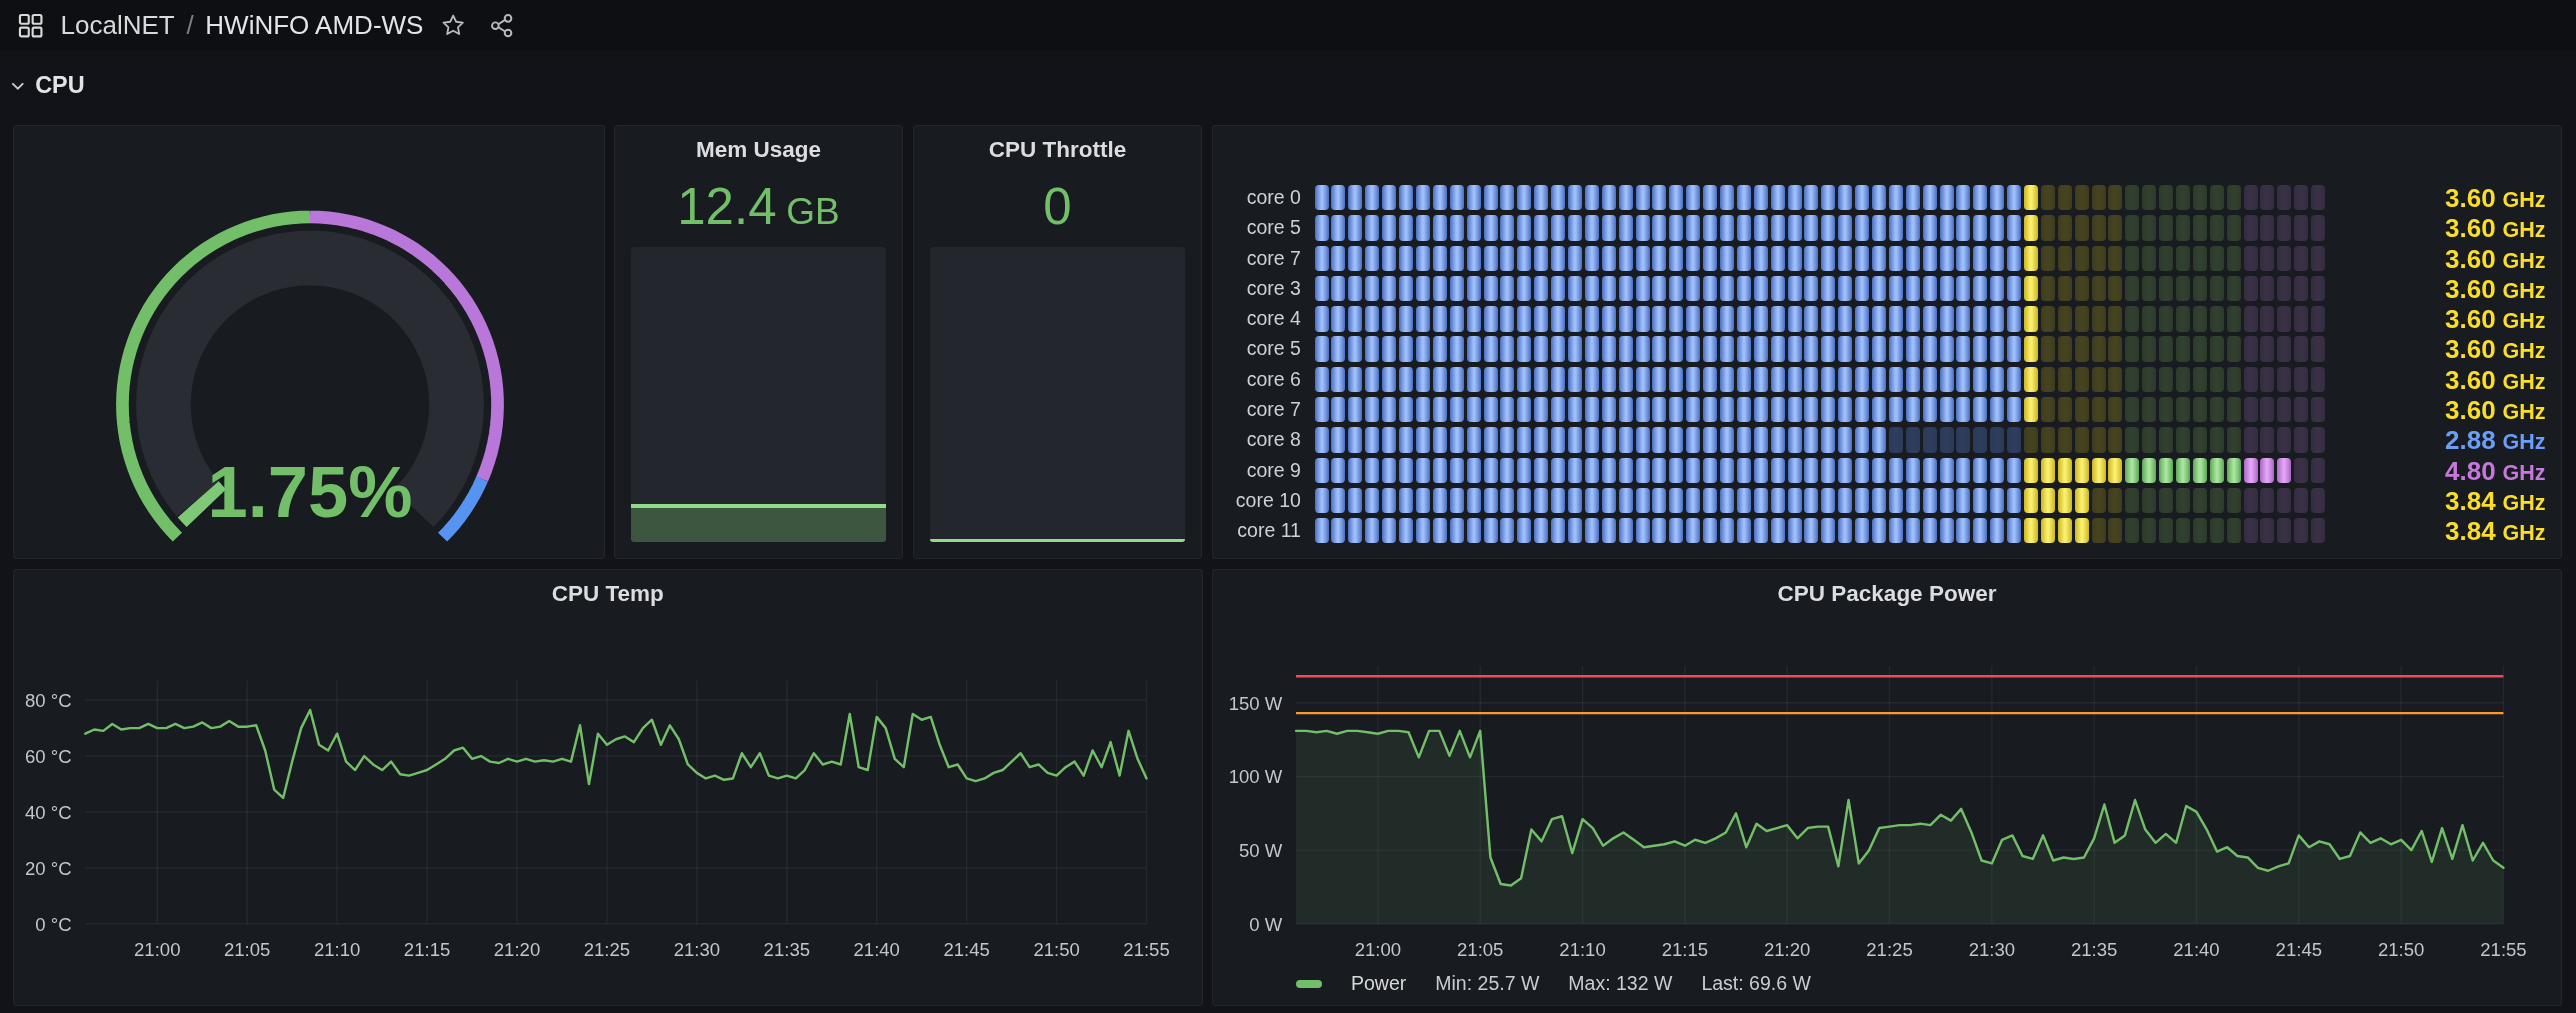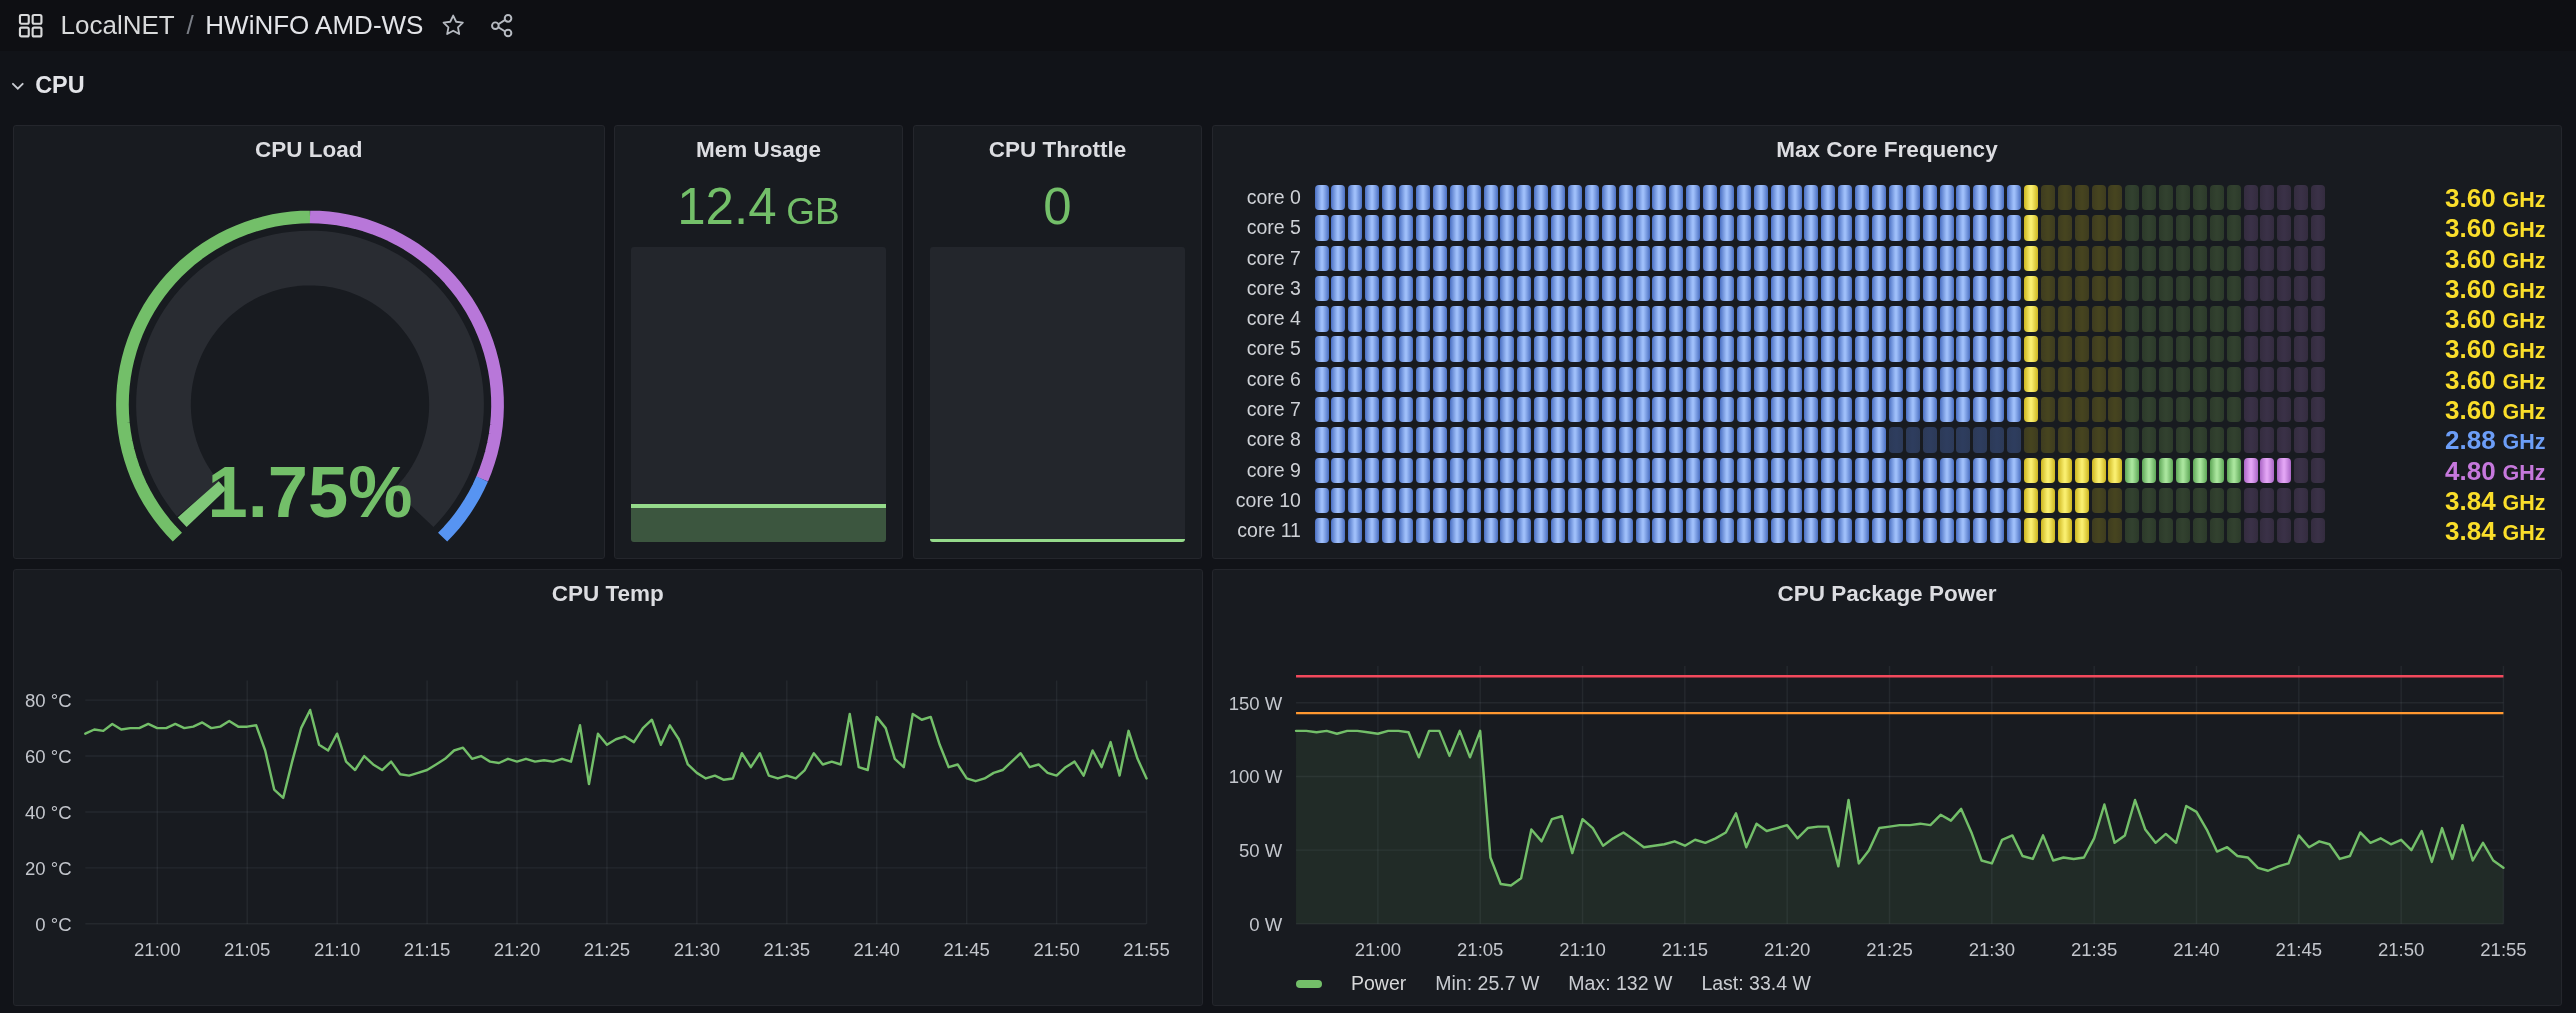--- a/index.html
+++ b/index.html
@@ -122,21 +122,20 @@
     <svg width="15.6" height="15.6" viewBox="0 0 16 16" fill="none" stroke="#c7cad0" stroke-width="2" stroke-linecap="round">
       <polyline points="3,6 8,11 13,6"></polyline>
     </svg>
   </span>
   <span class="section-label">CPU</span>
 </div>
 
 <main>
 
   <section class="panel" id="p-cpu-load">
-    <div class="panel-title">CPU Load</div>
     <svg id="svg-gauge" class="chart-svg" width="592" height="434" viewBox="0 0 606 444">
         <path d="M188.56,381.97 L183.92,376.22 L179.58,370.24 L175.53,364.06 L171.79,357.69 L168.37,351.14 L165.28,344.43 L162.52,337.58 L160.10,330.60 L158.03,323.51 L156.31,316.33 L154.94,309.07 L153.94,301.75 L153.29,294.39 L153.01,287.01 L153.10,279.62 L153.54,272.24 L154.35,264.90 L155.52,257.61 L157.05,250.38 L158.93,243.24 L161.16,236.19 L163.74,229.27 L166.65,222.48 L169.89,215.84 L173.46,209.37 L177.34,203.09 L181.53,197.00 L186.01,191.13 L190.77,185.48 L195.81,180.07 L201.10,174.92 L206.64,170.04 L212.42,165.44 L218.42,161.12 L224.62,157.11 L231.01,153.40 L237.58,150.02 L244.30,146.96 L251.17,144.24 L258.16,141.86 L265.27,139.82 L272.46,138.14 L279.73,136.82 L287.05,135.85 L294.41,135.25 L301.80,135.00 L309.18,135.13 L316.55,135.61 L323.89,136.46 L331.18,137.67 L338.40,139.24 L345.53,141.16 L352.56,143.43 L359.47,146.04 L366.25,148.99 L372.87,152.27 L379.32,155.87 L385.58,159.78 L391.65,164.00 L397.50,168.51 L403.12,173.30 L408.50,178.37 L413.62,183.69 L418.47,189.26 L423.05,195.06 L427.33,201.08 L431.31,207.30 L434.98,213.72 L438.33,220.30 L441.35,227.04 L444.04,233.92 L446.38,240.93 L448.38,248.04 L450.02,255.24 L451.31,262.52 L452.23,269.85 L452.80,277.21 L453.00,284.60 L452.84,291.98 L452.31,299.35 L451.42,306.69 L450.18,313.97 L448.57,321.18 L446.61,328.30 L444.31,335.32 L441.66,342.22 L438.67,348.97 L435.36,355.58 L431.72,362.01 L427.78,368.25 L423.53,374.29 L418.98,380.12 L414.16,385.72 L409.07,391.07" stroke="#292c32" stroke-width="56" fill="none"></path>
         <path d="M196.93,391.07 L192.65,386.60 L188.56,381.97" stroke="#7fc878" stroke-width="56" fill="none"></path>
         <path d="M167.24,420.76 L160.74,413.94 L154.58,406.80 L148.78,399.37 L143.36,391.67 L138.32,383.71 L133.67,375.51 L129.43,367.09 L125.62,358.48 L122.22,349.68 L119.27,340.73 L116.75,331.65 L114.69,322.46 L113.08,313.17 L111.92,303.82 L111.23,294.42 L111.00,285.00 L111.23,275.58 L111.92,266.18 L113.08,256.83 L114.69,247.54 L116.75,238.35 L119.27,229.27 L122.22,220.32 L125.62,211.52 L129.43,202.91 L133.67,194.49 L138.32,186.29 L143.36,178.33 L148.78,170.63 L154.58,163.20 L160.74,156.06 L167.24,149.24 L174.06,142.74 L181.20,136.58 L188.63,130.78 L196.33,125.36 L204.29,120.32 L212.49,115.67 L220.91,111.43 L229.52,107.62 L238.32,104.22 L247.27,101.27 L256.35,98.75 L265.54,96.69 L274.83,95.08 L284.18,93.92 L293.58,93.23 L303.00,93.00" stroke="#73BF69" stroke-width="13" fill="none"></path>
         <path d="M303.00,93.00 L312.50,93.23 L321.97,93.94 L331.40,95.11 L340.75,96.75 L350.02,98.85 L359.17,101.40 L368.18,104.40 L377.03,107.85 L385.70,111.73 L394.17,116.03 L402.42,120.74 L410.42,125.86 L418.16,131.37 L425.62,137.25 L432.78,143.50 L439.61,150.09 L446.12,157.01 L452.28,164.25 L458.06,171.78 L463.48,179.59 L468.49,187.65 L473.10,195.96 L477.30,204.48 L481.07,213.20 L484.40,222.10 L487.29,231.14 L489.73,240.33 L491.71,249.62 L493.23,258.99 L494.28,268.43 L494.87,277.91 L494.98,287.41 L494.63,296.91 L493.81,306.37 L492.52,315.78 L490.76,325.12 L488.55,334.35 L485.88,343.47 L482.76,352.44 L479.21,361.25" stroke="#B877D9" stroke-width="13" fill="none"></path>
         <path d="M479.21,361.25 L475.42,369.47 L471.25,377.50 L466.71,385.32 L461.80,392.92 L456.54,400.28 L450.94,407.39 L445.01,414.22 L438.76,420.76" stroke="#5794F2" stroke-width="13" fill="none"></path>
         <text x="303" y="400" text-anchor="middle" fill="#73BF69" font-size="74" font-weight="700">1.75%</text>
       </svg>
   </section>
 
@@ -156,21 +155,20 @@
     <div class="bar-value">
       <span>0</span>
     </div>
     <div class="bar-track" id="bar-throttle">
       <div class="bar-fill" style="height: 0%;"></div>
       <div class="bar-topline" style="bottom: calc(0% + 0px);"></div>
     </div>
   </section>
 
   <section class="panel" id="p-freq">
-    <div class="panel-title">Max Core Frequency</div>
     <div class="led-rows" id="led-rows">
         <div class="led-row">
           <div class="led-label">core 0</div>
           <div class="led-cells">
             <div class="led-cell" style="background: linear-gradient(90deg, rgb(74, 111, 194) 0%, rgb(158, 190, 249) 45%, rgb(158, 190, 249) 55%, rgb(74, 111, 194) 100%);"></div>
             <div class="led-cell" style="background: linear-gradient(90deg, rgb(74, 111, 194) 0%, rgb(158, 190, 249) 45%, rgb(158, 190, 249) 55%, rgb(74, 111, 194) 100%);"></div>
             <div class="led-cell" style="background: linear-gradient(90deg, rgb(74, 111, 194) 0%, rgb(158, 190, 249) 45%, rgb(158, 190, 249) 55%, rgb(74, 111, 194) 100%);"></div>
             <div class="led-cell" style="background: linear-gradient(90deg, rgb(74, 111, 194) 0%, rgb(158, 190, 249) 45%, rgb(158, 190, 249) 55%, rgb(74, 111, 194) 100%);"></div>
             <div class="led-cell" style="background: linear-gradient(90deg, rgb(74, 111, 194) 0%, rgb(158, 190, 249) 45%, rgb(158, 190, 249) 55%, rgb(74, 111, 194) 100%);"></div>
             <div class="led-cell" style="background: linear-gradient(90deg, rgb(74, 111, 194) 0%, rgb(158, 190, 249) 45%, rgb(158, 190, 249) 55%, rgb(74, 111, 194) 100%);"></div>
@@ -1039,18 +1037,18 @@
         <path d="M85,362 L85.0,164.5 L95.5,164.5 L106.0,166.0 L116.4,164.5 L126.9,167.5 L137.4,164.5 L147.8,164.5 L158.3,166.0 L168.8,167.5 L179.3,164.5 L189.8,164.5 L200.2,166.0 L210.7,191.6 L221.2,164.5 L231.7,164.5 L242.1,190.1 L252.6,164.5 L263.1,191.6 L273.5,164.5 L284.0,294.1 L294.5,321.3 L305.0,322.8 L315.4,315.3 L325.9,265.5 L336.4,277.6 L346.9,254.9 L357.3,251.9 L367.8,289.6 L378.3,254.9 L388.8,264.0 L399.3,282.1 L409.7,274.5 L420.2,268.5 L430.7,276.0 L441.1,283.6 L451.6,282.1 L462.1,280.6 L472.6,277.6 L483.1,282.1 L493.5,276.0 L504.0,279.1 L514.5,274.5 L525.0,268.5 L535.4,248.9 L545.9,283.6 L556.4,259.5 L566.8,267.0 L577.3,264.0 L587.8,261.0 L598.3,274.5 L608.8,264.0 L619.2,262.5 L629.7,262.5 L640.2,303.2 L650.6,235.3 L661.1,300.2 L671.6,286.6 L682.1,264.0 L692.5,262.5 L703.0,261.0 L713.5,261.0 L724.0,259.5 L734.4,261.0 L744.9,250.4 L755.4,256.4 L765.9,244.4 L776.4,268.5 L786.8,297.2 L797.3,300.2 L807.8,276.0 L818.3,271.5 L828.7,292.6 L839.2,295.6 L849.7,271.5 L860.1,297.2 L870.6,294.1 L881.1,295.6 L891.6,294.1 L902.0,274.5 L912.5,239.9 L923.0,279.1 L933.5,271.5 L943.9,235.3 L954.4,265.5 L964.9,279.1 L975.4,270.0 L985.9,279.1 L996.3,241.4 L1006.8,247.4 L1017.3,265.5 L1027.8,288.1 L1038.2,283.6 L1048.7,292.6 L1059.2,294.1 L1069.7,304.7 L1080.1,307.7 L1090.6,303.2 L1101.1,300.2 L1111.5,271.5 L1122.0,283.6 L1132.5,277.6 L1143.0,280.6 L1153.5,295.6 L1163.9,292.6 L1174.4,268.5 L1184.9,279.1 L1195.3,274.5 L1205.8,280.6 L1216.3,276.0 L1226.8,286.6 L1237.3,267.0 L1247.7,298.7 L1258.2,264.0 L1268.7,295.6 L1279.1,261.0 L1289.6,297.2 L1300.1,279.1 L1310.6,297.2 L1321.0,304.7 L1321.0,362 Z" fill="#73BF69" fill-opacity="0.1" stroke="none"></path>
         <path d="M85.0,164.5 L95.5,164.5 L106.0,166.0 L116.4,164.5 L126.9,167.5 L137.4,164.5 L147.8,164.5 L158.3,166.0 L168.8,167.5 L179.3,164.5 L189.8,164.5 L200.2,166.0 L210.7,191.6 L221.2,164.5 L231.7,164.5 L242.1,190.1 L252.6,164.5 L263.1,191.6 L273.5,164.5 L284.0,294.1 L294.5,321.3 L305.0,322.8 L315.4,315.3 L325.9,265.5 L336.4,277.6 L346.9,254.9 L357.3,251.9 L367.8,289.6 L378.3,254.9 L388.8,264.0 L399.3,282.1 L409.7,274.5 L420.2,268.5 L430.7,276.0 L441.1,283.6 L451.6,282.1 L462.1,280.6 L472.6,277.6 L483.1,282.1 L493.5,276.0 L504.0,279.1 L514.5,274.5 L525.0,268.5 L535.4,248.9 L545.9,283.6 L556.4,259.5 L566.8,267.0 L577.3,264.0 L587.8,261.0 L598.3,274.5 L608.8,264.0 L619.2,262.5 L629.7,262.5 L640.2,303.2 L650.6,235.3 L661.1,300.2 L671.6,286.6 L682.1,264.0 L692.5,262.5 L703.0,261.0 L713.5,261.0 L724.0,259.5 L734.4,261.0 L744.9,250.4 L755.4,256.4 L765.9,244.4 L776.4,268.5 L786.8,297.2 L797.3,300.2 L807.8,276.0 L818.3,271.5 L828.7,292.6 L839.2,295.6 L849.7,271.5 L860.1,297.2 L870.6,294.1 L881.1,295.6 L891.6,294.1 L902.0,274.5 L912.5,239.9 L923.0,279.1 L933.5,271.5 L943.9,235.3 L954.4,265.5 L964.9,279.1 L975.4,270.0 L985.9,279.1 L996.3,241.4 L1006.8,247.4 L1017.3,265.5 L1027.8,288.1 L1038.2,283.6 L1048.7,292.6 L1059.2,294.1 L1069.7,304.7 L1080.1,307.7 L1090.6,303.2 L1101.1,300.2 L1111.5,271.5 L1122.0,283.6 L1132.5,277.6 L1143.0,280.6 L1153.5,295.6 L1163.9,292.6 L1174.4,268.5 L1184.9,279.1 L1195.3,274.5 L1205.8,280.6 L1216.3,276.0 L1226.8,286.6 L1237.3,267.0 L1247.7,298.7 L1258.2,264.0 L1268.7,295.6 L1279.1,261.0 L1289.6,297.2 L1300.1,279.1 L1310.6,297.2 L1321.0,304.7" fill="none" stroke="#73BF69" stroke-width="2.5" stroke-linejoin="round" stroke-linecap="round"></path>
         <line x1="85" x2="1321" y1="146.356" y2="146.356" stroke="#FF9830" stroke-width="2.5"></line>
         <line x1="85" x2="1321" y1="108.656" y2="108.656" stroke="#F2495C" stroke-width="2.5"></line>
       </svg>
     <div class="legend" id="legend-cpu_power" style="left: 83px;">
         <span class="swatch" style="background: rgb(115, 191, 105);"></span>
         <span class="series-name">Power</span>
         <span class="stat">Min: 25.7 W</span>
         <span class="stat">Max: 132 W</span>
-        <span class="stat">Last: 33.4 W</span>
+        <span class="stat">Last: 69.6 W</span>
       </div>
   </section>
 
 </main>
 
 
 </body></html>

